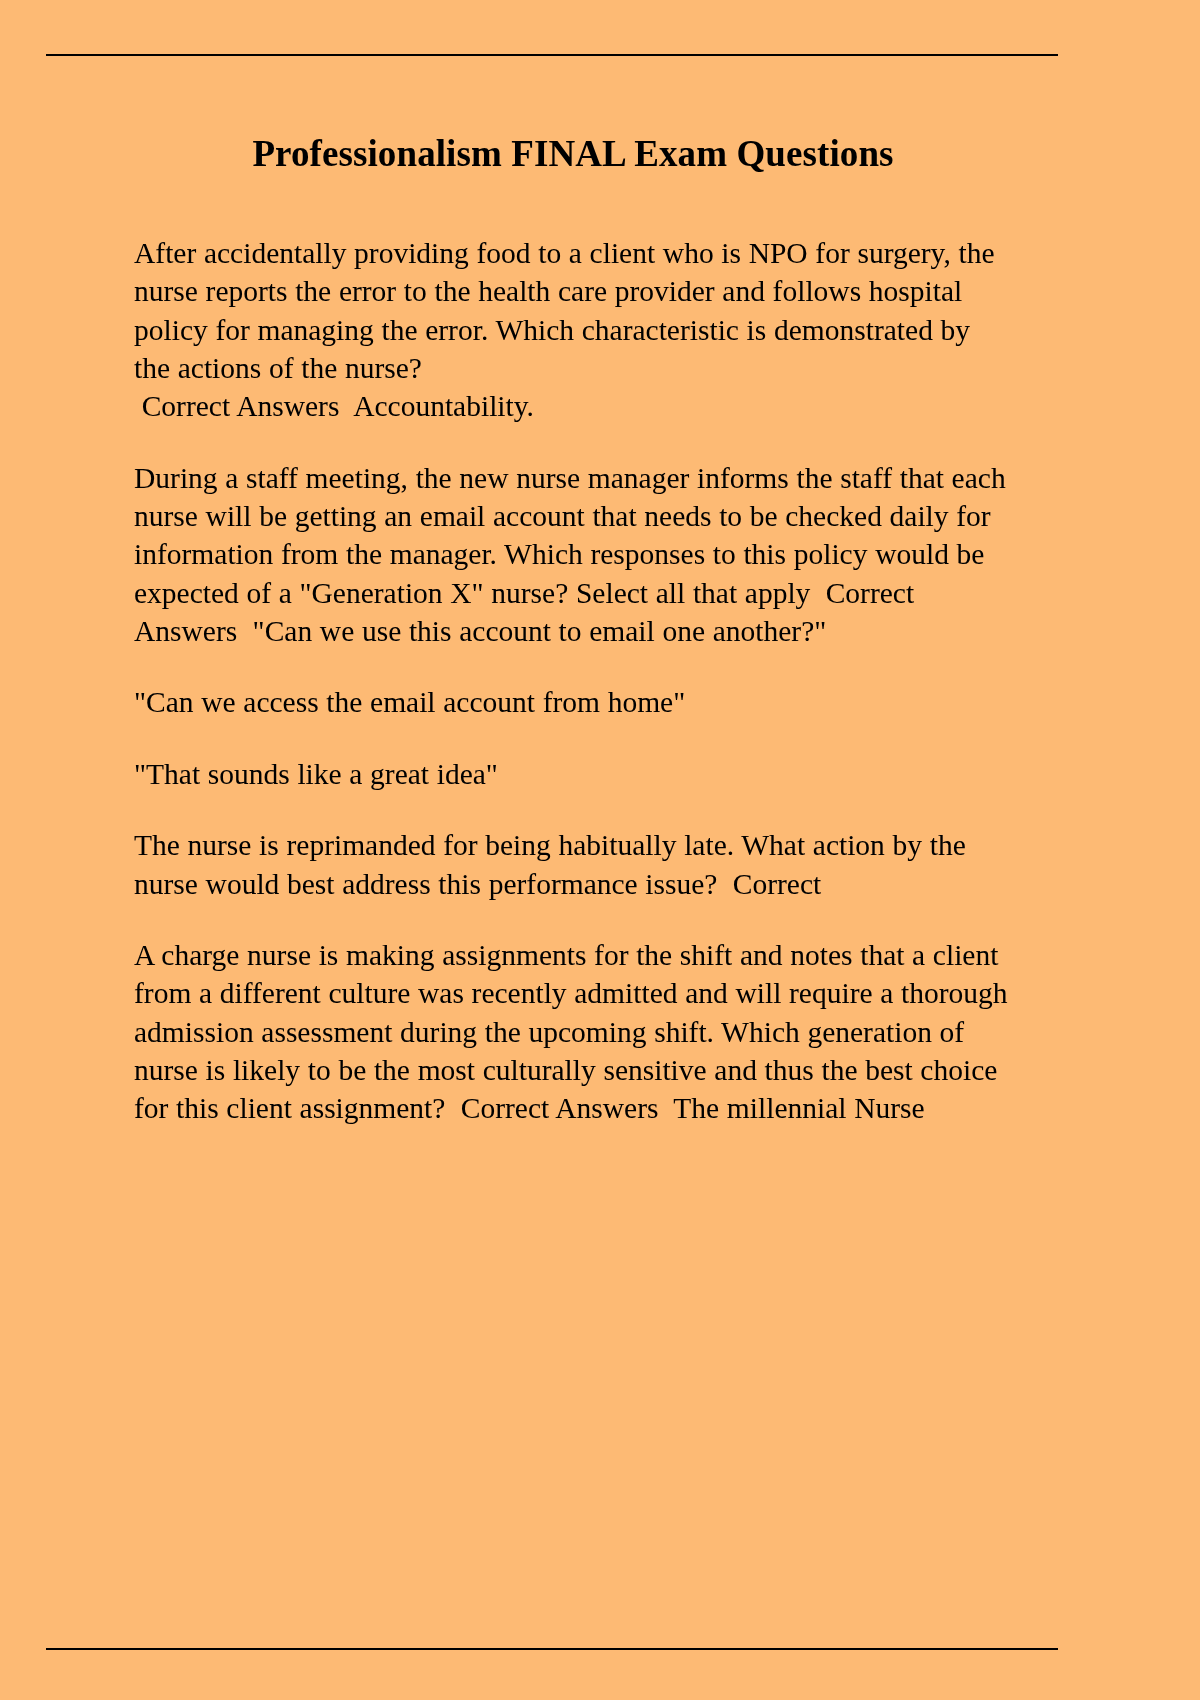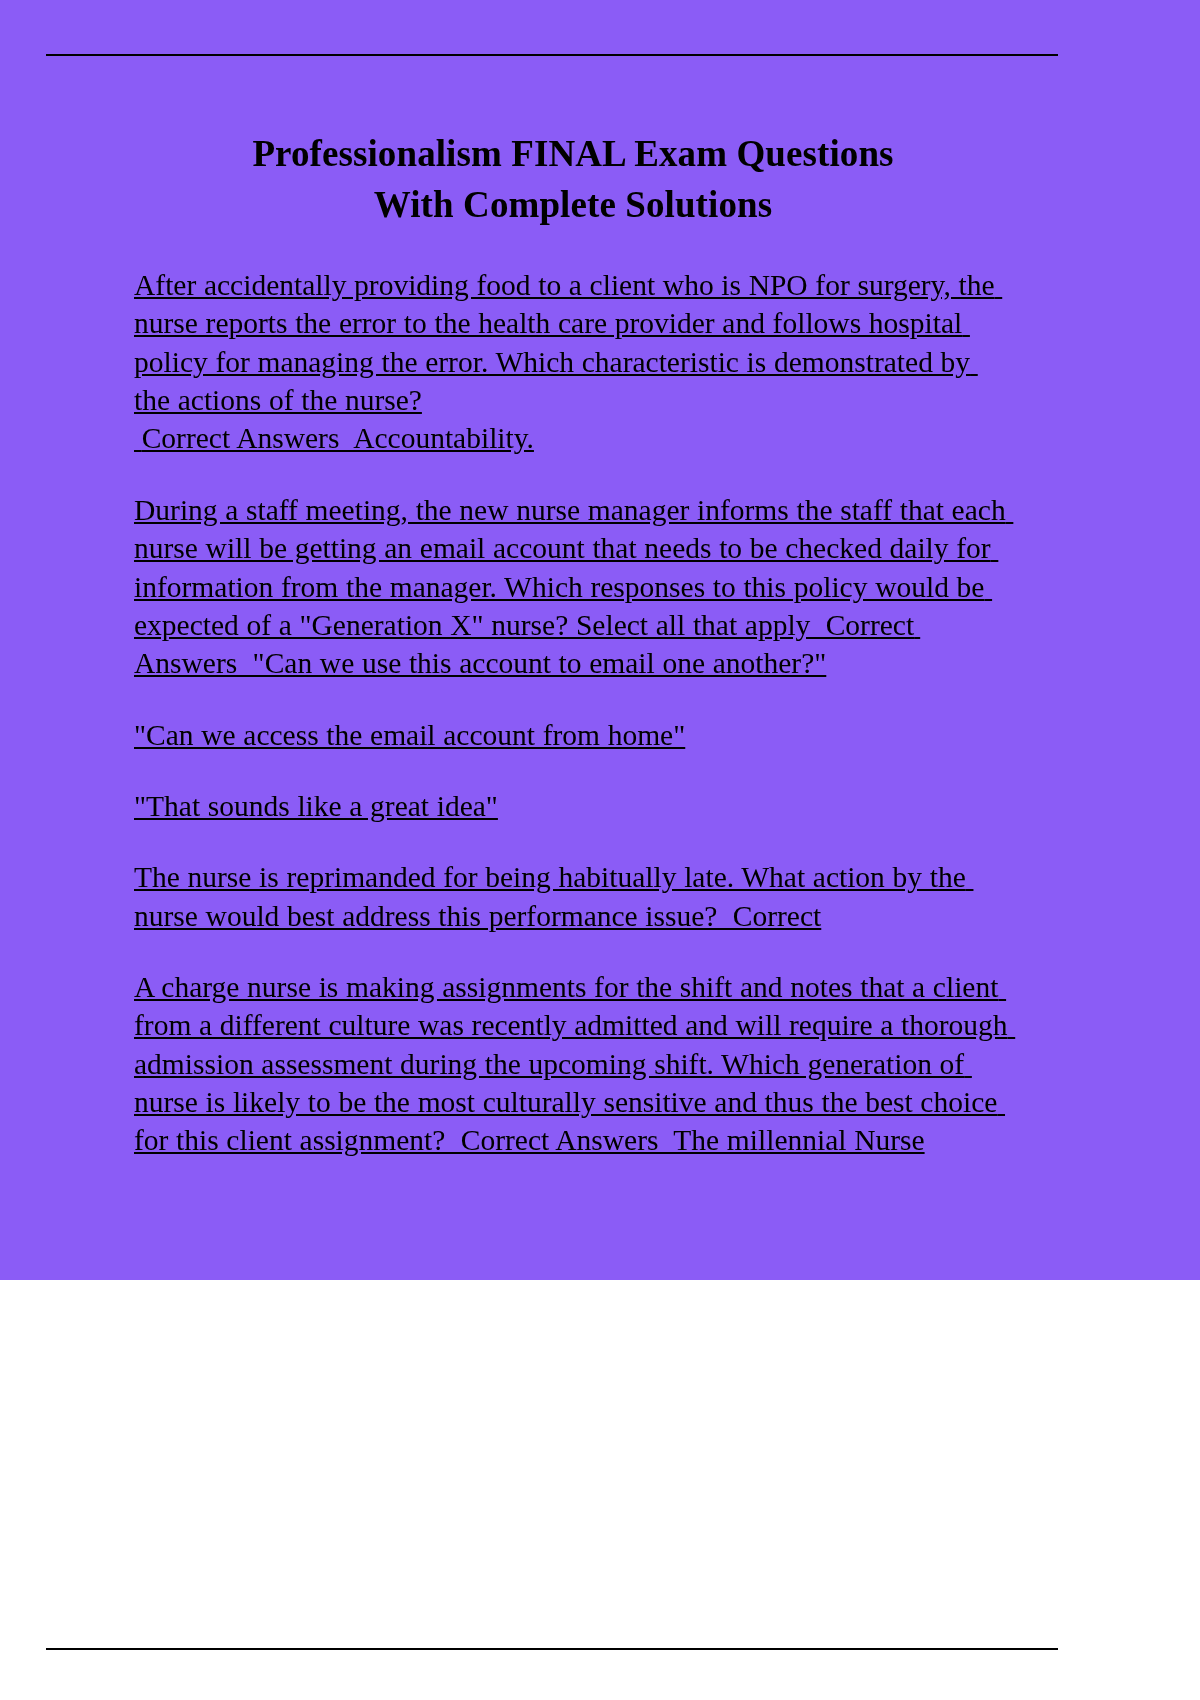--- a/index.html
+++ b/index.html
@@ -12,22 +12,22 @@
     height: 1700px;
     font-family: "Liberation Serif", "DejaVu Serif", serif;
     color: #000000;
     position: relative;
     overflow: hidden;
   }
 
   .page {
     position: relative;
     width: 1200px;
-    height: 1280px;
-    background: #8b5cf6;
+    height: 1700px;
+    background: #fdba74;
     box-sizing: border-box;
   }
 
   .rule-top {
     position: absolute;
     left: 46px;
     top: 54px;
     width: 1012px;
     height: 0;
     border-top: 2px solid #000000;
@@ -53,22 +53,21 @@
     font-size: 37px;
     font-weight: bold;
     text-align: center;
     line-height: 1.38;
     letter-spacing: 0.1px;
     margin: 0 0 0 0;
     padding: 0 12px;
   }
 
   .body-block {
-    margin-top: 36px;
-    text-decoration: underline;
+    margin-top: 55px;
   }
 
   p.para {
     font-size: 29.5px;
     line-height: 1.30;
     margin: 0 0 33px 0;
     text-align: left;
     white-space: pre-wrap;
     word-spacing: 0.3px;
   }
@@ -85,21 +84,20 @@
 <body>
 
 <div class="page">
 
   <div class="rule-top"></div>
 
   <div class="content">
 
     <h1 class="doc-title">
       <span>Professionalism FINAL Exam Questions</span><br>
-      <span>With Complete Solutions</span>
     </h1>
 
     <div class="body-block">
       <p class="para">After accidentally providing food to a client who is NPO for surgery, the nurse reports the error to the health care provider and follows hospital policy for managing the error. Which characteristic is demonstrated by the actions of the nurse?
  Correct Answers  Accountability.</p>
       <p class="para">During a staff meeting, the new nurse manager informs the staff that each nurse will be getting an email account that needs to be checked daily for information from the manager. Which responses to this policy would be expected of a "Generation X" nurse? Select all that apply  Correct Answers  "Can we use this account to email one another?"</p>
       <p class="para short">"Can we access the email account from home"</p>
       <p class="para short">"That sounds like a great idea"</p>
       <p class="para">The nurse is reprimanded for being habitually late. What action by the nurse would best address this performance issue?  Correct</p>
       <p class="para">A charge nurse is making assignments for the shift and notes that a client from a different culture was recently admitted and will require a thorough admission assessment during the upcoming shift. Which generation of nurse is likely to be the most culturally sensitive and thus the best choice for this client assignment?  Correct Answers  The millennial Nurse</p>

